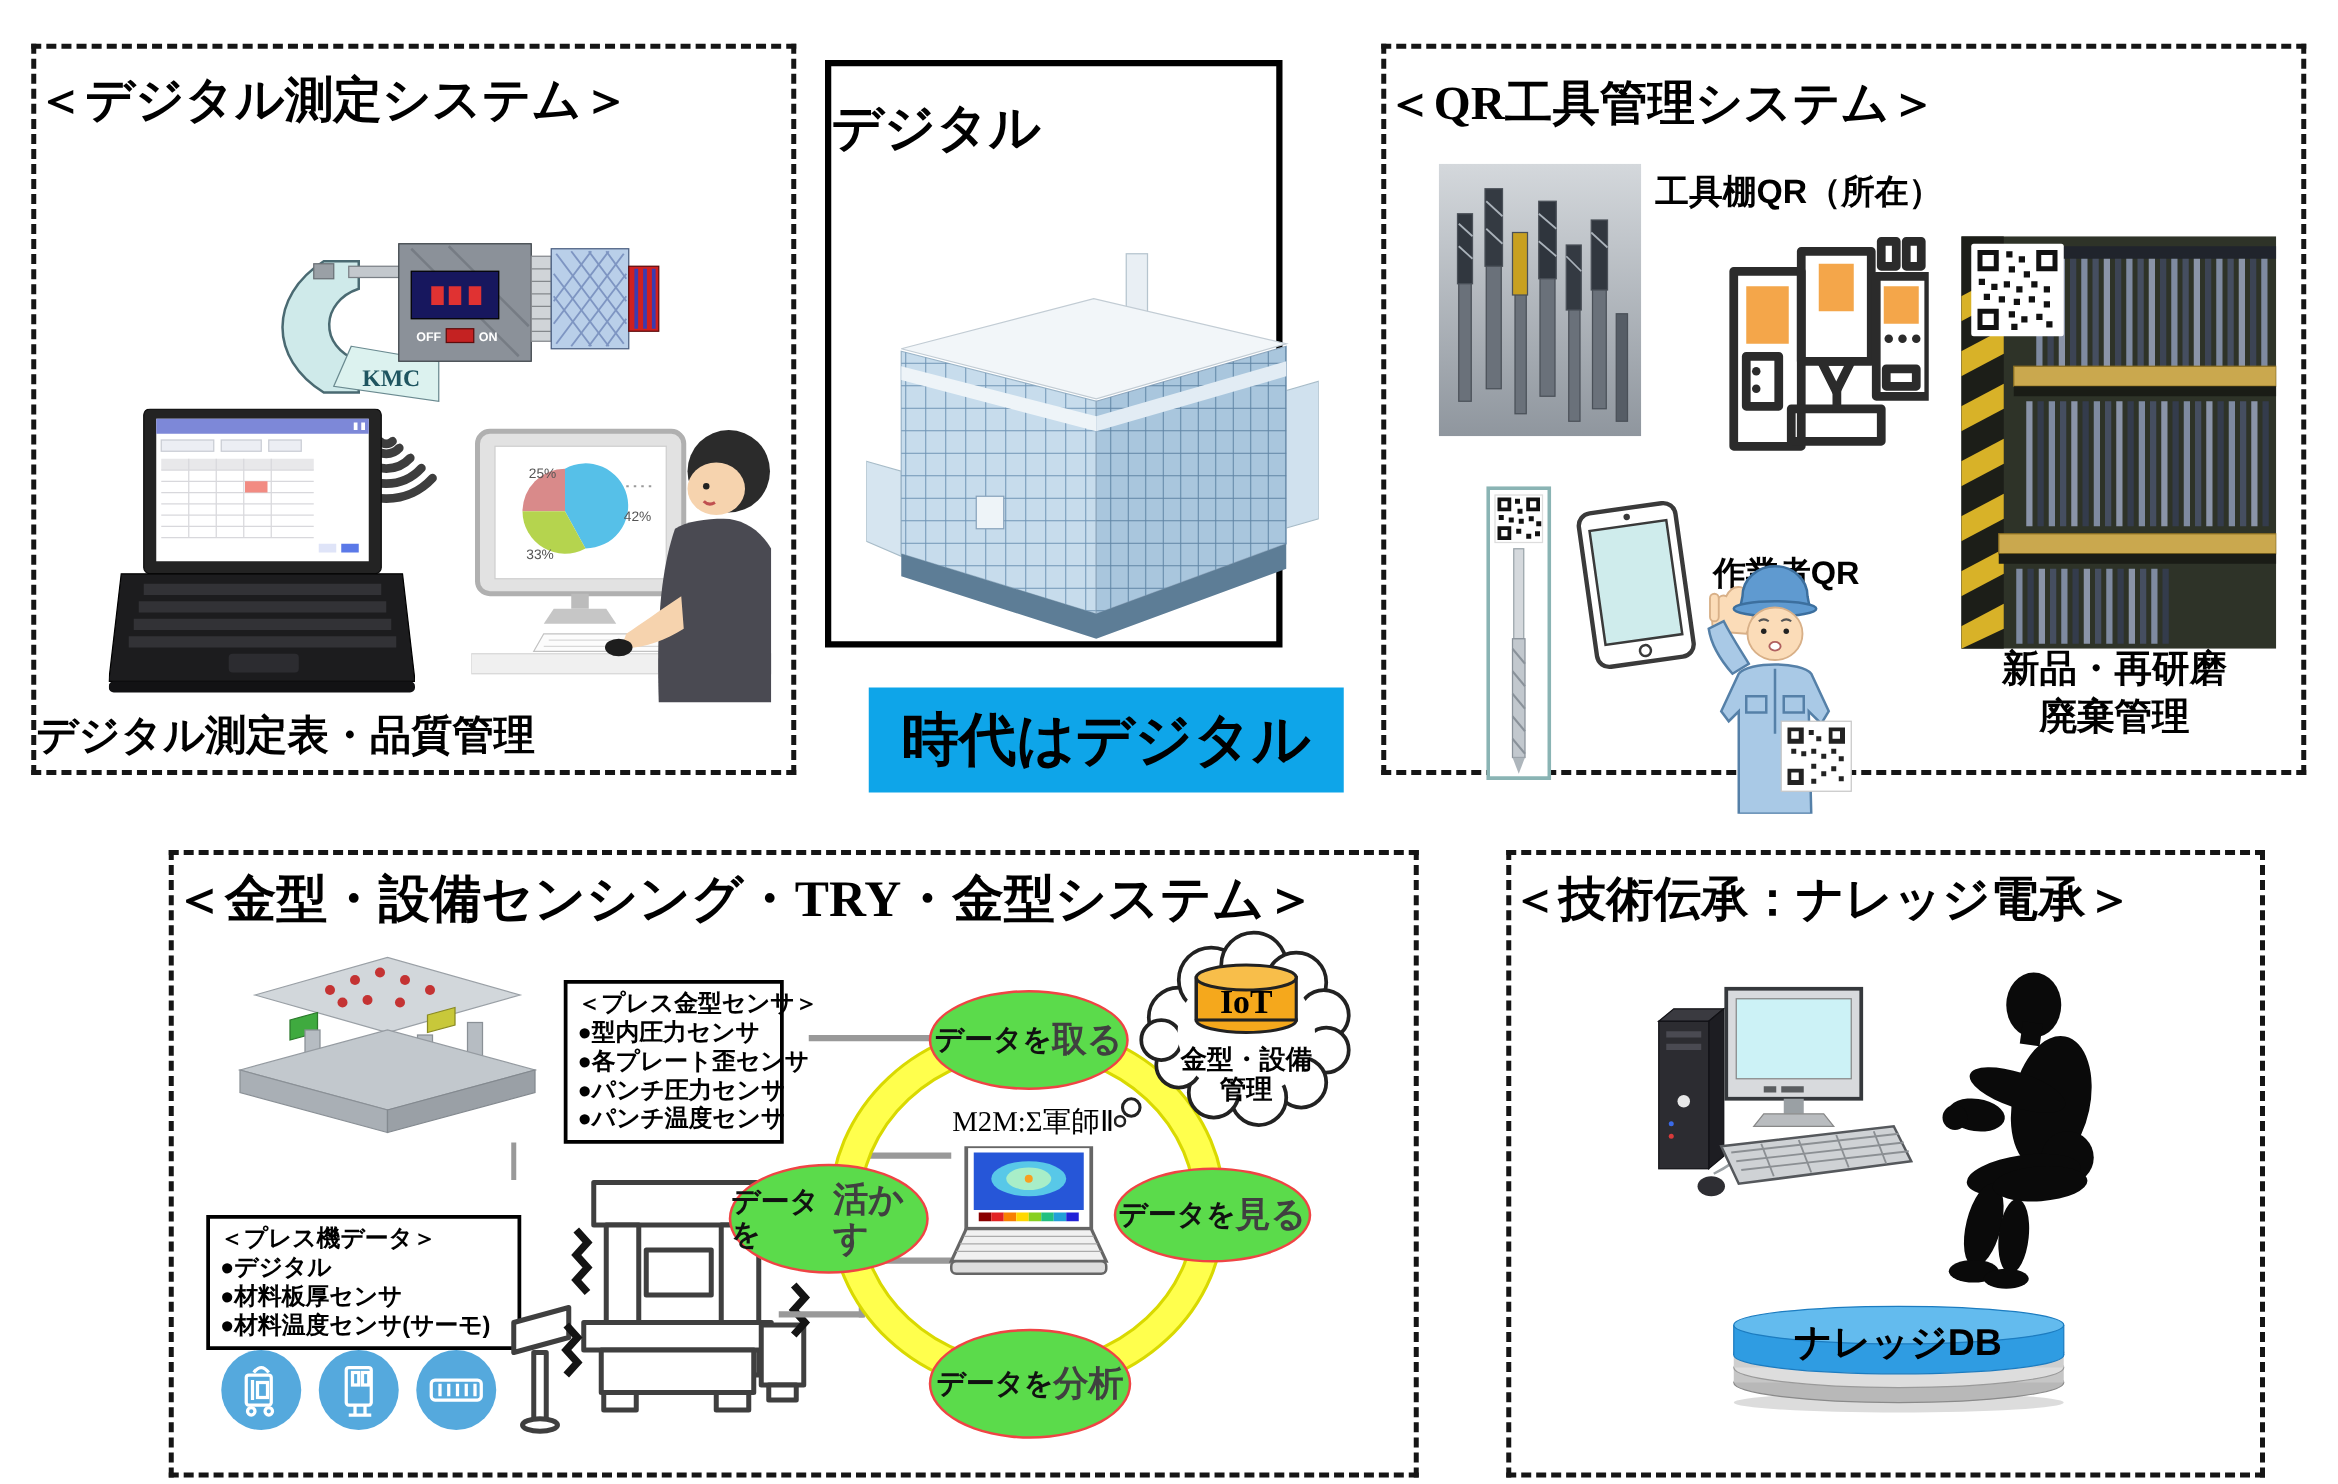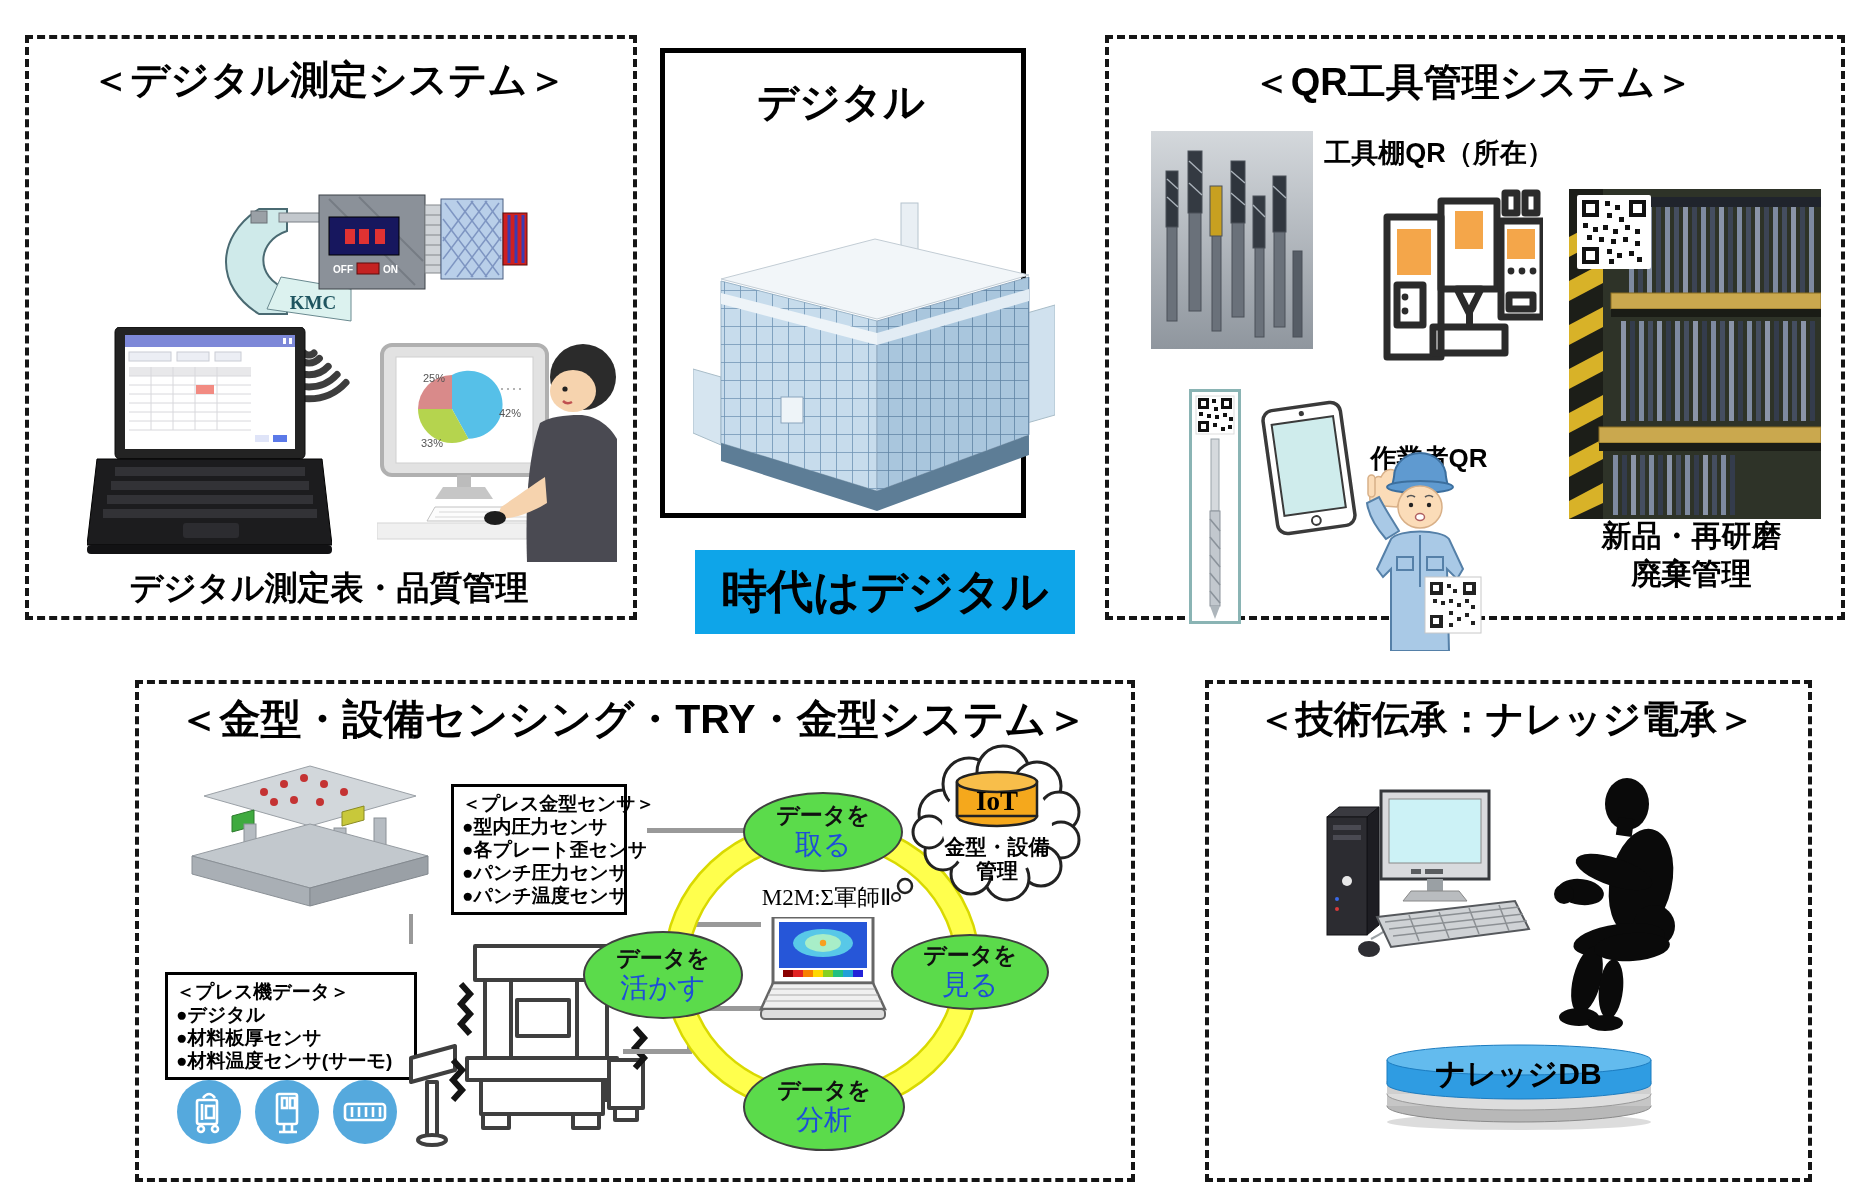--- a/index.html
+++ b/index.html
@@ -1,30 +1,30 @@
 <!DOCTYPE html>
 <html><head>
 <meta charset="utf-8">
 <style>
   html,body{margin:0;padding:0;background:#fff;}
   .stage{position:relative;width:1870px;height:1187px;background:#fff;overflow:hidden;
          font-family:"Liberation Sans",sans-serif;color:#000;}
   .a{position:absolute;}
   .panel{position:absolute;border:4px dashed #151515;background:#fff;box-sizing:border-box;}
   .solidbox{position:absolute;border:5px solid #000;background:#fff;box-sizing:border-box;}
-  .ptitle{position:absolute;left:0;right:4px;text-align:center;font-weight:bold;white-space:nowrap;}
+  .ptitle{position:absolute;left:0;right:4px;font-weight:bold;white-space:nowrap;font-family:Liberation Serif, serif;}
   .cap{position:absolute;text-align:center;font-weight:bold;white-space:nowrap;}
   .banner{position:absolute;background:#0ea5e9;display:flex;align-items:center;justify-content:center;
           font-weight:bold;font-size:46px;}
   .sbox{position:absolute;border:3px solid #000;background:#fff;padding:5px 8px;font-weight:bold;box-sizing:border-box;}
   .sbox div{font-size:19px;line-height:23px;white-space:nowrap;}
-  .cyc{position:absolute;background:#5bdb4b;border:2px solid #404040;border-radius:50%;
-       display:flex;flex-direction:column;align-items:center;justify-content:center;line-height:1.12;}
+  .cyc{position:absolute;background:#5bdb4b;border:2px solid #ef4444;border-radius:50%;
+       display:flex;align-items:center;justify-content:center;line-height:1.12;}
   .cyc .l1{font-size:23px;font-weight:bold;color:#111;}
-  .cyc .l2{font-size:28px;font-weight:normal;color:#1d4ed8;}
+  .cyc .l2{font-size:28px;font-weight:bold;color:#404040;}
   .conn{position:absolute;background:#999;}
   .iconcirc{position:absolute;width:64px;height:64px;border-radius:50%;background:#55a9dd;
             display:flex;align-items:center;justify-content:center;}
   .serif{font-family:"Liberation Serif",serif;}
   svg{display:block;}
 </style>
 </head>
 <body>
 
 <div class="stage">

